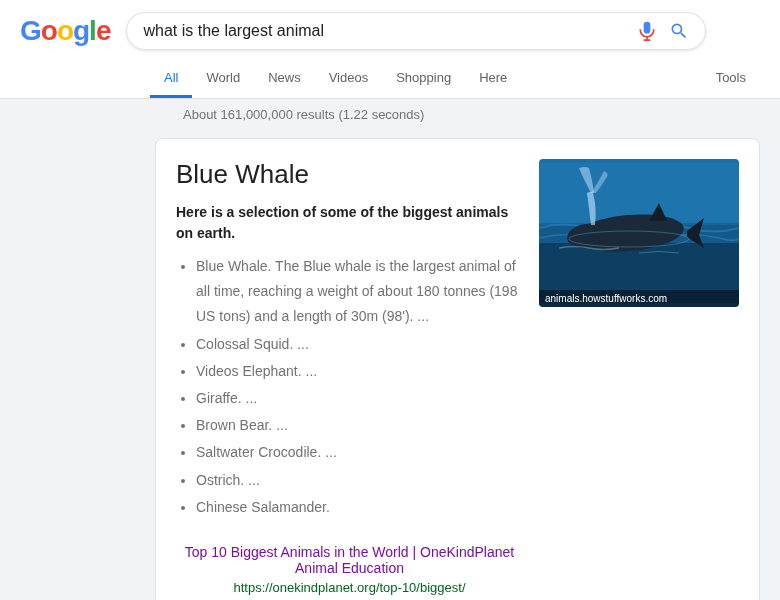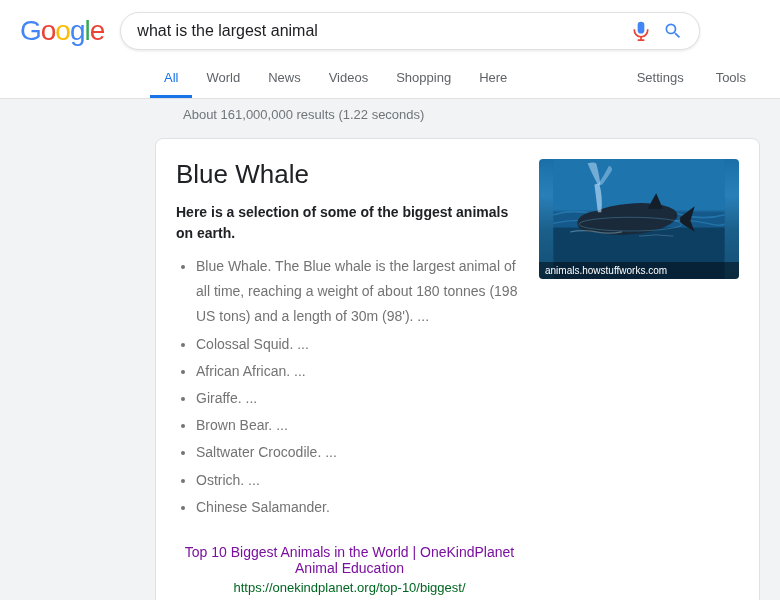--- a/index.html
+++ b/index.html
@@ -18,21 +18,21 @@
       border-bottom: 1px solid #e0e0e0;
     }
     .header-top {
       display: flex;
       align-items: center;
       gap: 16px;
       margin-bottom: 10px;
     }
     .google-logo {
       font-size: 28px;
-      font-weight: normal;
+      font-weight: bold;
       letter-spacing: -1px;
       white-space: nowrap;
       user-select: none;
       text-align: center;
     }
     .logo-G { color: #4285F4; }
     .logo-o1 { color: #EA4335; }
     .logo-o2 { color: #FBBC05; }
     .logo-g { color: #4285F4; }
     .logo-l { color: #34A853; }
@@ -157,21 +157,21 @@
       color: #737373;
       font-size: 14px;
       line-height: 1.8;
     }
     .answer-list li {
       margin-bottom: 2px;
     }
     .answer-image {
       width: 200px;
       min-width: 200px;
-      height: 120px;
+      height: 148px;
       background: linear-gradient(180deg, #1a6fa8 0%, #2980b9 30%, #1a5f8a 60%, #134d73 100%);
       border-radius: 4px;
       position: relative;
       overflow: hidden;
       flex-shrink: 0;
     }
     
     .whale-scene {
       width: 100%;
       height: 100%;
@@ -239,40 +239,39 @@
   </div>
 
   <div class="nav-tabs">
     <a class="nav-tab active">All</a>
     <a class="nav-tab">World</a>
     <a class="nav-tab">News</a>
     <a class="nav-tab">Videos</a>
     <a class="nav-tab">Shopping</a>
     <a class="nav-tab">Here</a>
     <div class="nav-right">
-      <a class="nav-tab">Settings</a>
       <a class="nav-tab">Tools</a>
     </div>
   </div>
 </div>
 
 <div class="results-info">
   <span>About 161,000,000 results (1.22 seconds)</span>
 </div>
 
 <div class="main-content">
   <div class="answer-card">
     <div class="answer-text">
       <div class="answer-title">Blue Whale</div>
       <div class="answer-intro">Here is a selection of some of the biggest animals on
 earth.</div>
       <ul class="answer-list">
       <li>Blue Whale. The Blue whale is the largest animal of all time, reaching a weight of about 180 tonnes (198 US tons) and a length of 30m (98'). ...</li>
           <li>Colossal Squid. ...</li>
-          <li>African African. ...</li>
+          <li>Videos Elephant. ...</li>
           <li>Giraffe. ...</li>
           <li>Brown Bear. ...</li>
           <li>Saltwater Crocodile. ...</li>
           <li>Ostrich. ...</li>
           <li>Chinese Salamander.</li>
         </ul>
       <div class="answer-link">
         <a href="#">Top 10 Biggest Animals in the World | OneKindPlanet Animal Education</a>
         <span class="answer-url">https://onekindplanet.org/top-10/biggest/</span>
       </div>

